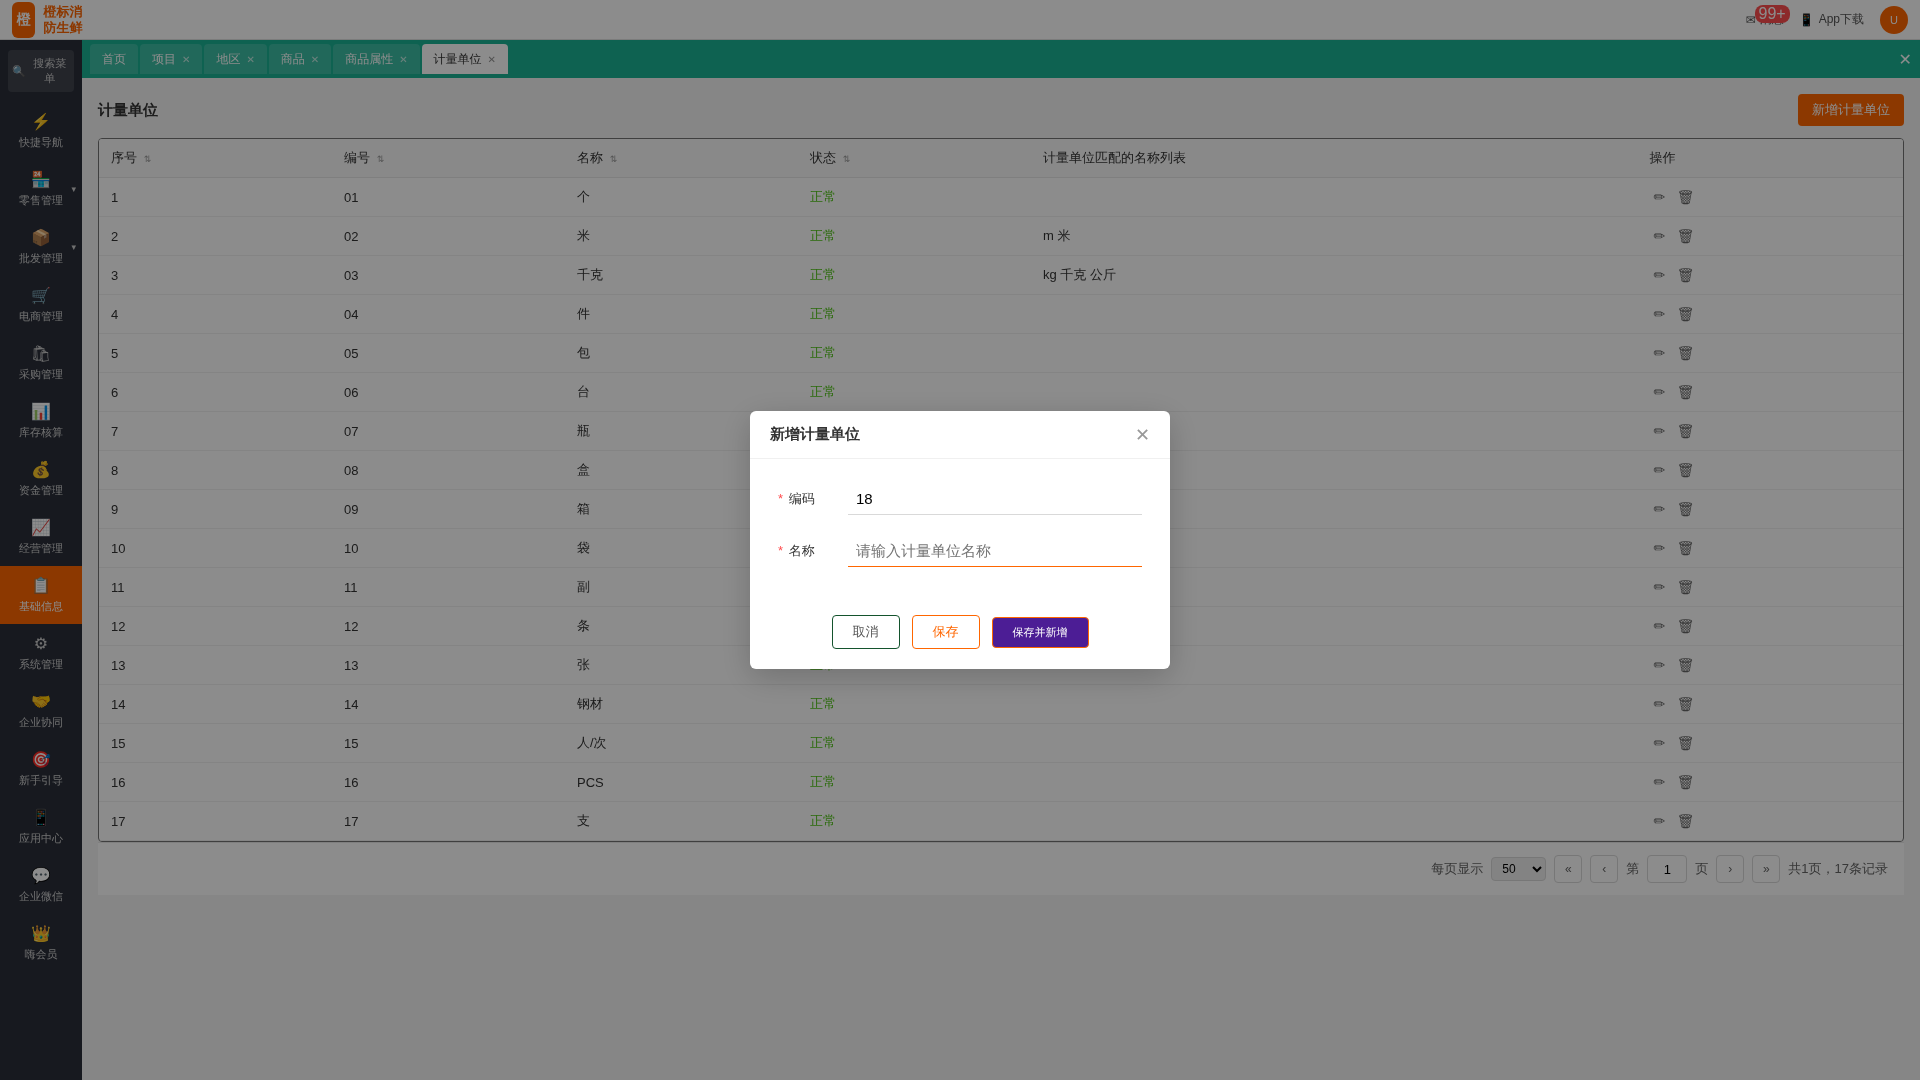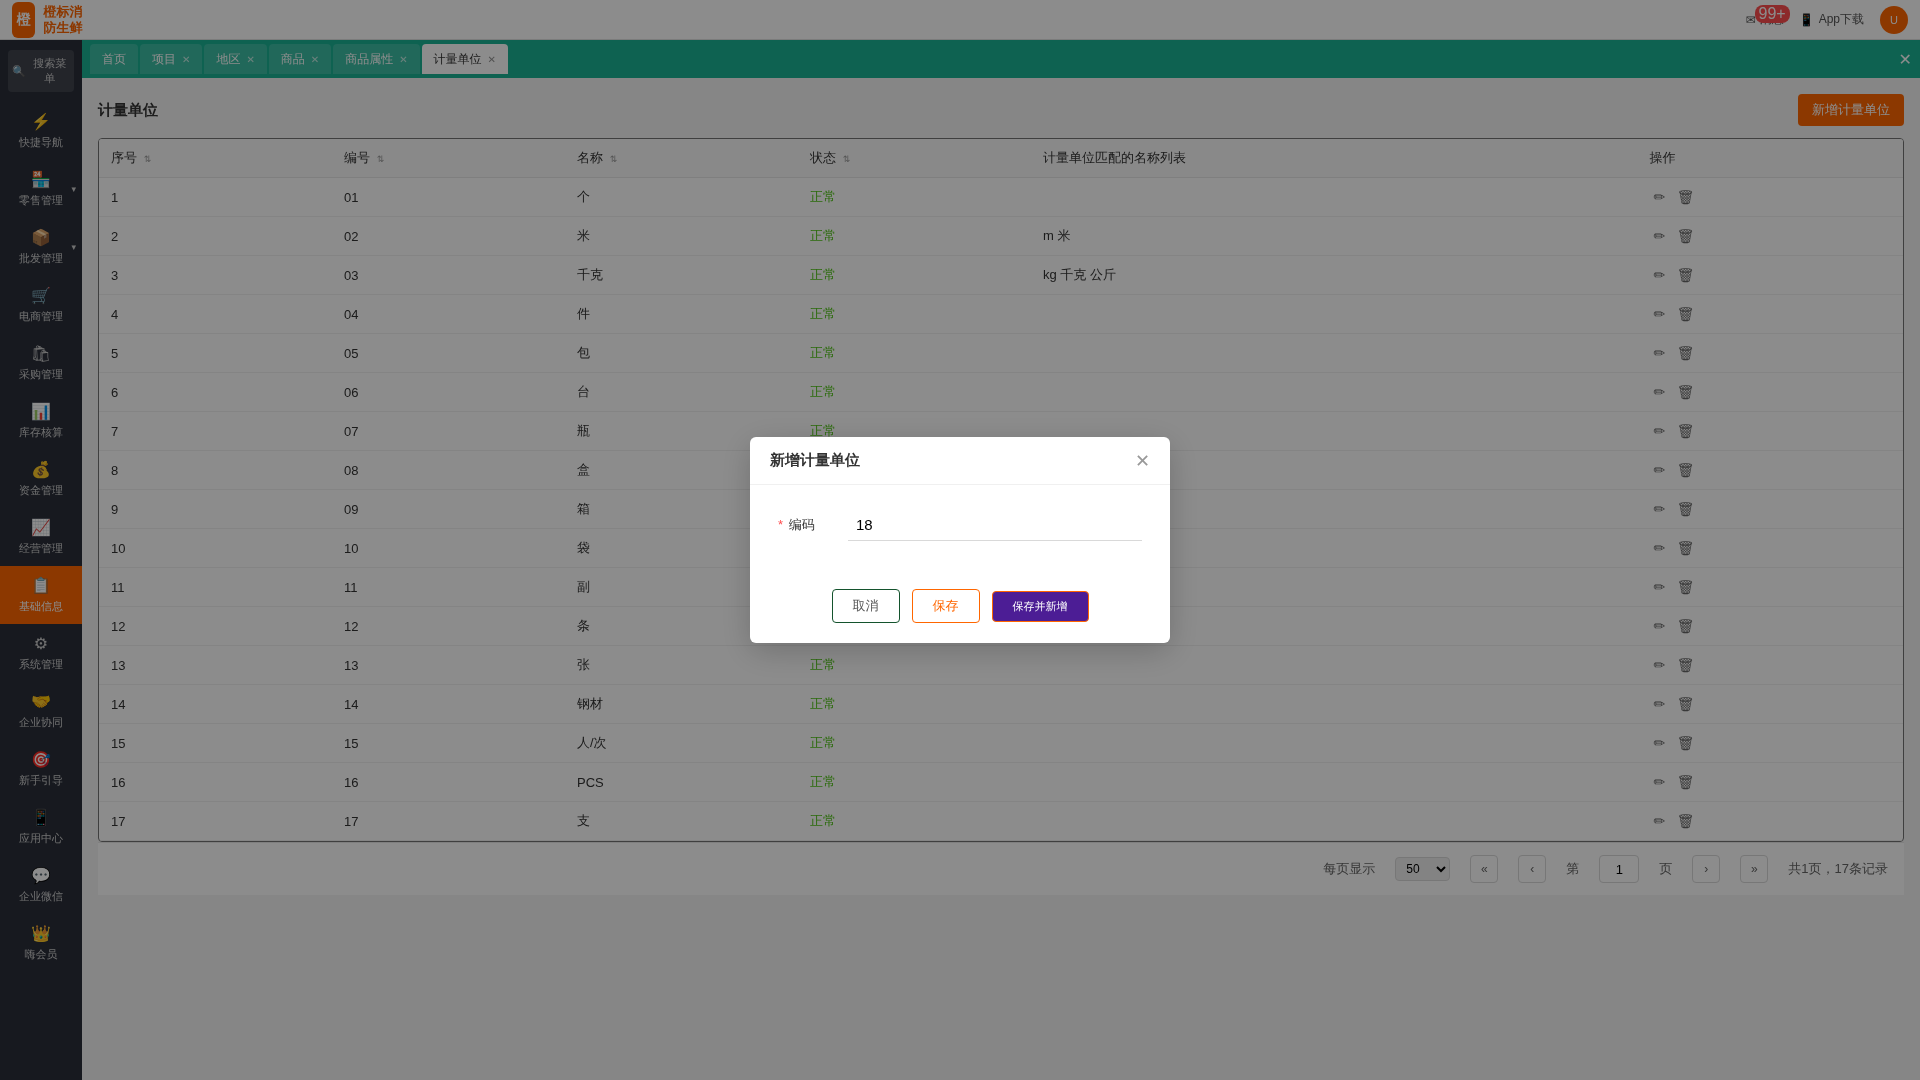--- a/index.html
+++ b/index.html
@@ -50,21 +50,21 @@
     
     .data-table { width: 100%; background: #fff; border-radius: 4px; overflow: hidden; border: 1px solid #737373; }
     .data-table table { width: 100%; border-collapse: collapse; }
     .data-table th { background: #fafafa; padding: 10px 12px; text-align: left; font-size: 13px; color: #333; font-weight: normal; border-bottom: 1px solid #e8e8e8; white-space: nowrap; }
     .data-table td { padding: 9px 12px; border-bottom: 1px solid #f0f0f0; font-size: 13px; color: #333; }
     .sort-icon { font-size: 9px; color: #999; margin-left: 3px; }
     .status-normal { color: #52c41a; }
     .action-btn { background: none; border: none; cursor: pointer; color: #666; font-size: 14px; padding: 2px 4px; }
 
     
-    .pagination-bar { display: flex; align-items: center; justify-content: flex-end; padding: 12px 16px; background: #fff; border-top: 1px solid #e8e8e8; gap: 20px; font-size: 13px; color: #666; }
+    .pagination-bar { display: flex; align-items: center; justify-content: flex-end; padding: 12px 16px; background: #fff; border-top: 1px solid #e8e8e8; gap: 8px; font-size: 13px; color: #666; }
     .pagination-bar select { border: 1px solid #d9d9d9; border-radius: 4px; padding: 3px 6px; font-size: 12px; }
     .page-btn { width: 28px; height: 28px; border: 1px solid #d9d9d9; border-radius: 4px; background: #fff; cursor: pointer; display: flex; align-items: center; justify-content: center; font-size: 12px; color: #666; }
     .page-input { width: 40px; height: 28px; border: 1px solid #d9d9d9; border-radius: 4px; text-align: center; font-size: 13px; }
 
     
     .modal-overlay { position: fixed; top: 0; left: 0; width: 100%; height: 100%; background: rgba(0,0,0,0.45); display: flex; align-items: center; justify-content: center; z-index: 1000; }
     .modal { background: #fff; border-radius: 6px; width: 420px; box-shadow: 0 8px 32px rgba(0,0,0,0.2); overflow: hidden; }
     .modal-header { padding: 14px 20px; border-bottom: 1px solid #f0f0f0; display: flex; align-items: center; justify-content: space-between; }
     .modal-title { font-size: 15px; font-weight: bold; color: #333; }
     .modal-close { background: none; border: none; font-size: 18px; cursor: pointer; color: #999; line-height: 1; }
@@ -444,20 +444,27 @@
       <button class="modal-close">✕</button>
     </div>
     <div class="modal-body">
       <div class="form-row">
         <span class="form-label">
           <span class="required">*</span>
           <span>编码</span>
         </span>
         <input type="text" class="form-input" value="18" style="">
       </div>
+      <div class="form-row">
+        <span class="form-label">
+          <span class="required">*</span>
+          <span>名称</span>
+        </span>
+        <input type="text" class="form-input active-input" placeholder="请输入计量单位名称" style="">
+      </div>
     </div>
     <div class="modal-footer">
       <button class="btn-cancel">取消</button>
       <button class="btn-save">保存</button>
       <button class="btn-save-new">保存并新增</button>
     </div>
   </div>
 </div>
 
 </body></html>

